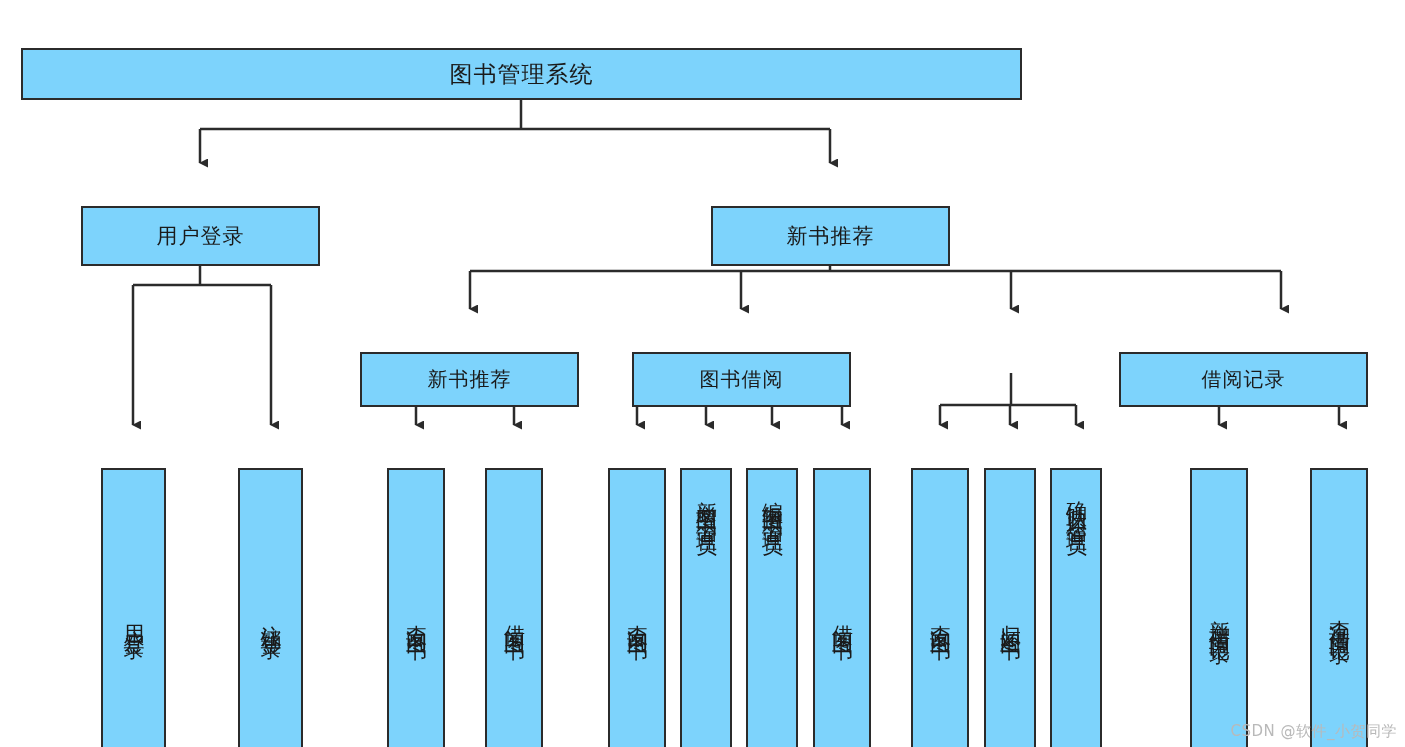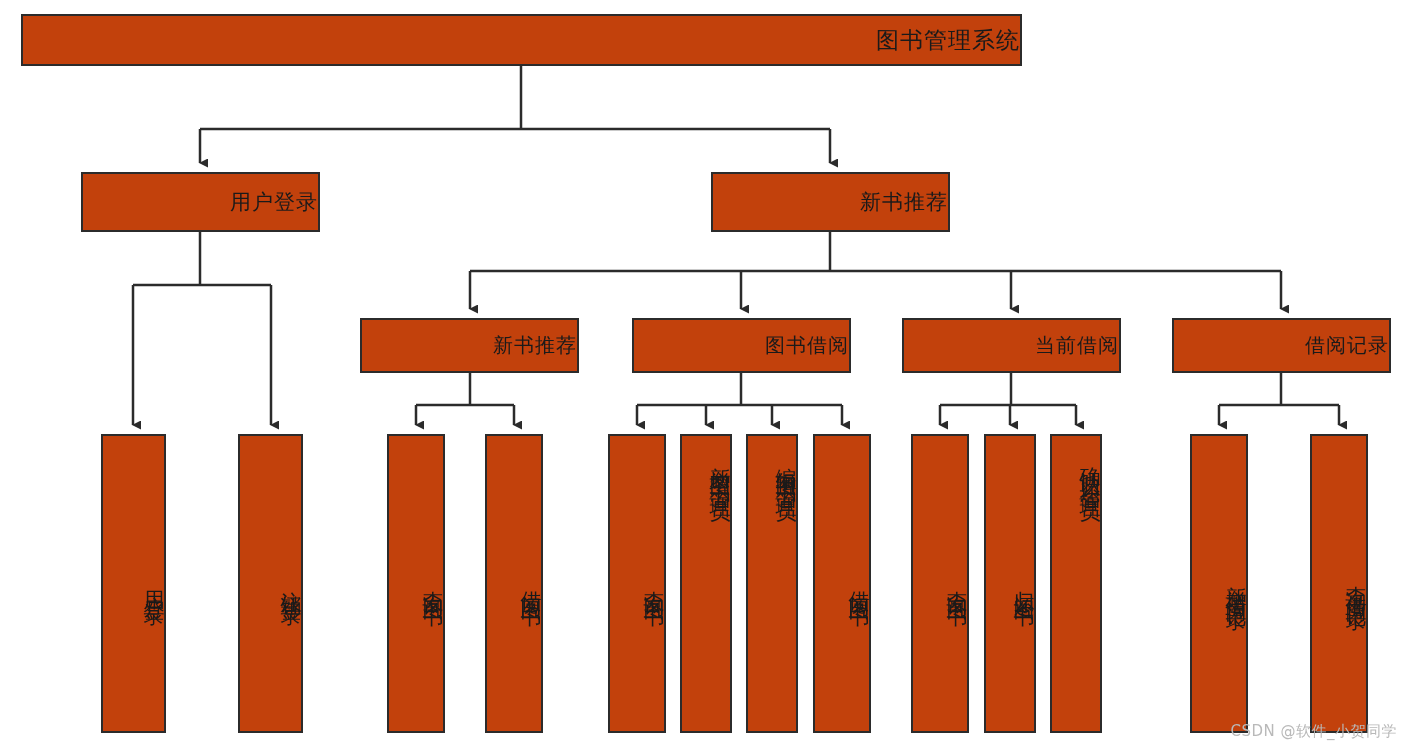--- a/index.html
+++ b/index.html
@@ -21,26 +21,27 @@
     left: 0;
     top: 0;
     width: 1405px;
     height: 747px;
     pointer-events: none;
   }
   .node {
     position: absolute;
     box-sizing: border-box;
     border: 2.5px solid #2b2b2b;
-    background: #c2410c;
+    background: #7dd3fc;
     display: flex;
     align-items: center;
-    justify-content: flex-end;
+    justify-content: center;
     color: #1a1a1a;
     z-index: 2;
+    margin-top: 34px;
   }
   .node-label {
     display: block;
     line-height: 1.25;
     letter-spacing: 1px;
     white-space: nowrap;
   }
   .node.root .node-label {
     font-size: 23px;
   }
@@ -158,24 +159,21 @@
   <div class="node level2" style="left: 711px; top: 172px; width: 239px; height: 60px;">
     <span class="node-label">新书推荐</span>
   </div>
 
   <div class="node level3" style="left: 632px; top: 318px; width: 219px; height: 55px;">
     <span class="node-label">图书借阅</span>
   </div>
   <div class="node level3" style="left: 360px; top: 318px; width: 219px; height: 55px;">
     <span class="node-label">新书推荐</span>
   </div>
-  <div class="node level3" style="left: 902px; top: 318px; width: 219px; height: 55px;">
-    <span class="node-label">当前借阅</span>
-  </div>
-  <div class="node level3" style="left: 1172px; top: 318px; width: 219px; height: 55px;">
+  <div class="node level3" style="left: 1119px; top: 318px; width: 249px; height: 55px;">
     <span class="node-label">借阅记录</span>
   </div>
 
   <div class="node leaf center-text" style="left: 101px; top: 434px; width: 65px; height: 299px;">
     <span class="node-label">用户登录</span>
   </div>
   <div class="node leaf center-text" style="left: 238px; top: 434px; width: 65px; height: 299px;">
     <span class="node-label">注销登录</span>
   </div>
   <div class="node leaf center-text" style="left: 387px; top: 434px; width: 58px; height: 299px;">

